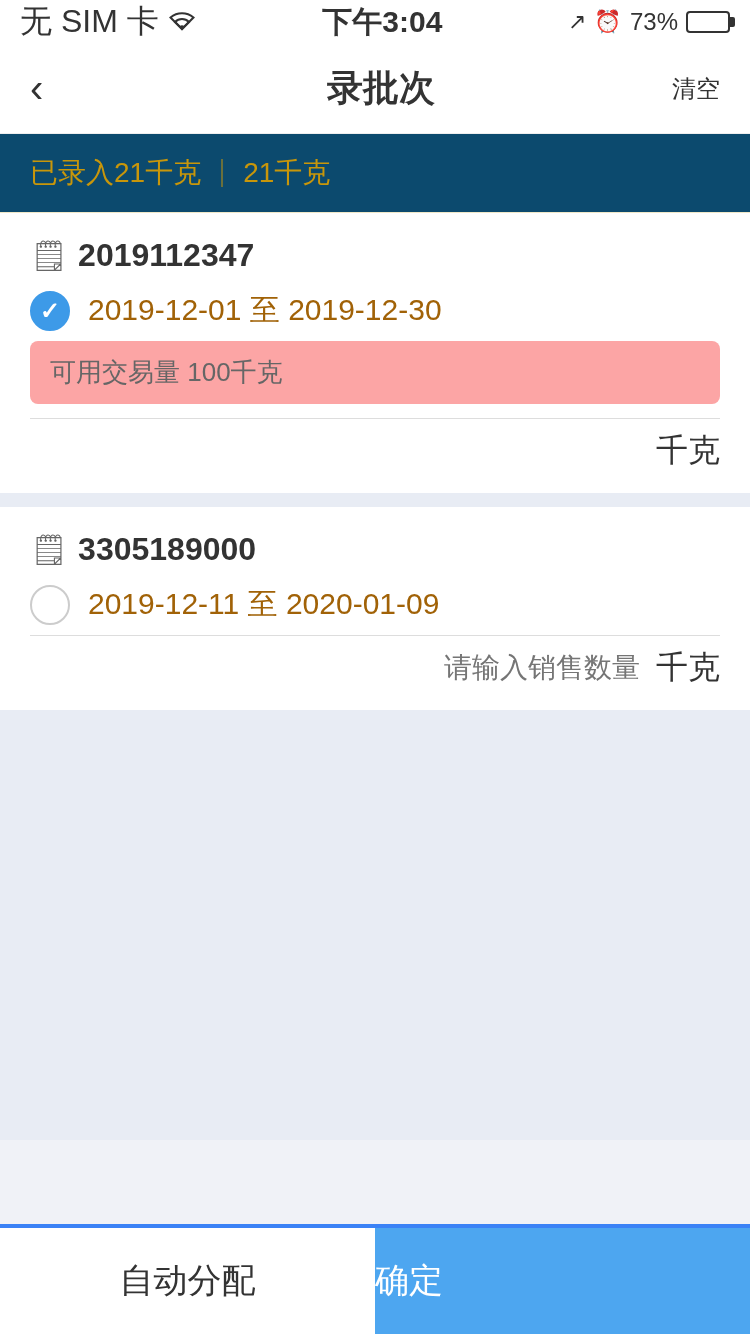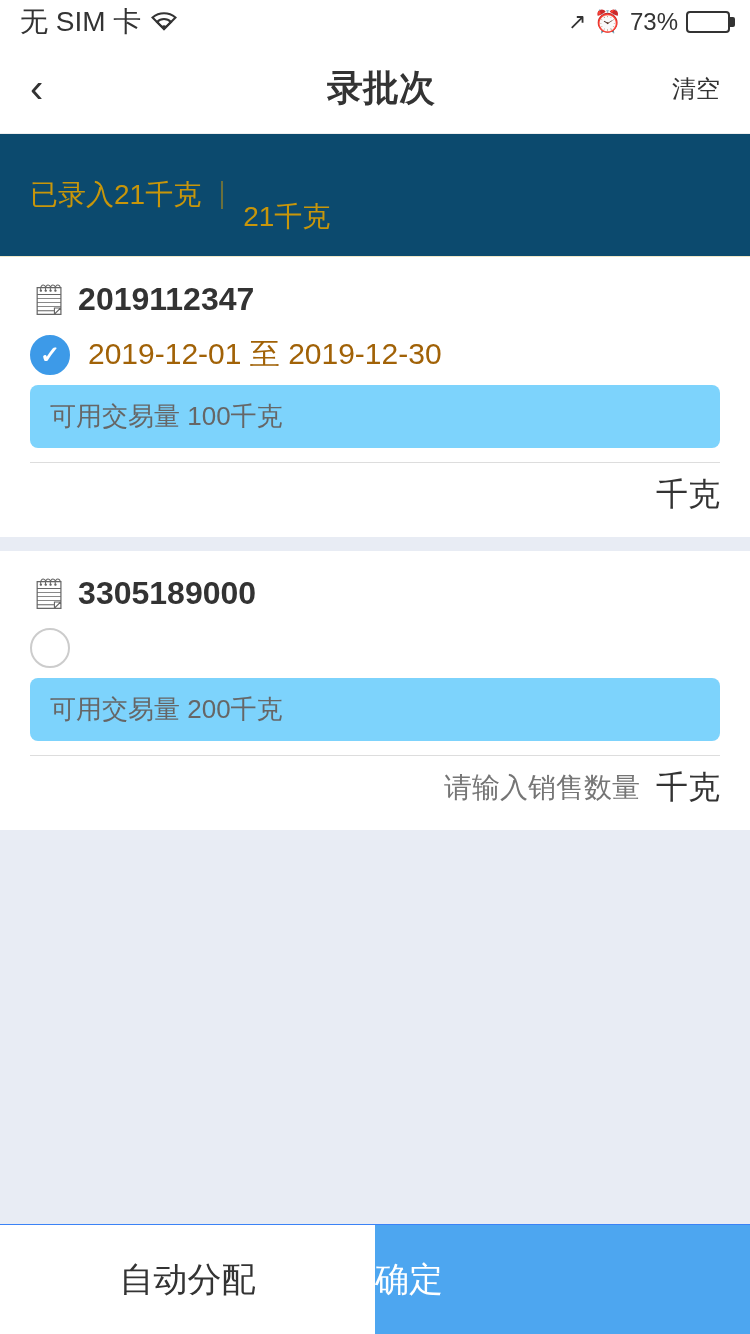--- a/index.html
+++ b/index.html
@@ -22,21 +22,21 @@
       align-items: center;
       justify-content: space-between;
       padding: 0 20px;
       font-size: 26px;
       font-weight: 500;
     }
     .status-left {
       display: flex;
       align-items: center;
       gap: 8px;
-      font-size: 28px;
+      font-size: 32px;
     }
     .status-center {
       font-size: 30px;
       font-weight: 600;
     }
     .status-right {
       display: flex;
       align-items: center;
       gap: 8px;
       font-size: 24px;
@@ -113,21 +113,20 @@
     .summary-divider {
       width: 2px;
       height: 28px;
       background: #c8960a;
       opacity: 0.5;
     }
     .summary-total {
       font-size: 28px;
       color: #c8960a;
       font-weight: 500;
-      margin-top: 44px;
     }
 
     
     .batch-card {
       background: #fff;
       margin-bottom: 0;
     }
 
     .batch-header {
       padding: 24px 30px 10px 30px;
@@ -171,21 +170,21 @@
       font-size: 24px;
       font-weight: bold;
     }
     .batch-date {
       font-size: 30px;
       color: #a16207;
     }
 
     .batch-available {
       margin: 0 30px 14px 30px;
-      background: #7dd3fc;
+      background: #fca5a5;
       border-radius: 8px;
       padding: 14px 20px;
       font-size: 26px;
       color: #666;
     }
 
     .batch-quantity-row {
       display: flex;
       align-items: center;
       justify-content: flex-end;
@@ -232,21 +231,21 @@
       min-height: 430px;
     }
 
     
     .footer {
       width: 750px;
       height: 110px;
       background: #fff;
       display: flex;
       align-items: center;
-      border-top: 1px solid #3b82f6;
+      border-top: 4px solid #3b82f6;
       position: fixed;
       bottom: 0;
       left: 0;
     }
     .footer-auto {
       flex: 1;
       height: 100%;
       display: flex;
       align-items: center;
       justify-content: center;
@@ -275,20 +274,21 @@
 
 <div class="status-bar">
   <div class="status-left">
     <span>无 SIM 卡</span>
     <svg width="30" height="22" viewBox="0 0 30 22" fill="none">
       <path d="M15 18l2.5-2.5a3.5 3.5 0 00-5 0L15 18z" fill="#333"></path>
       <path d="M15 18L8 11a9.9 9.9 0 0114 0L15 18z" fill="none" stroke="#333" stroke-width="2"></path>
       <path d="M15 18L3.5 6.5A18 18 0 0126.5 6.5L15 18z" fill="none" stroke="#333" stroke-width="2"></path>
     </svg>
   </div>
+  <div class="status-center">下午3:04</div>
   <div class="status-right">
     <span style="font-size:22px;">↗</span>
     <span style="font-size:22px;">⏰</span>
     <span>73%</span>
     <span class="battery-icon">
       <span class="battery-fill"></span>
     </span>
   </div>
 </div>
 
@@ -327,22 +327,22 @@
   <div class="card-separator"></div>
 
   <div class="batch-card">
     <div class="batch-header">
       <span class="batch-icon">🗒</span>
       <span class="batch-id">3305189000</span>
     </div>
     <div class="batch-date-row">
       <div class="radio-circle">
       </div>
-    </div>
-    <div class="batch-available">可用交易量 200千克</div>
+      <span class="batch-date">2019-12-11 至 2020-01-09</span>
+    </div>
     <div class="quantity-underline"></div>
     <div class="batch-quantity-row">
       <input class="quantity-input placeholder" type="text" placeholder="请输入销售数量" style="">
       <span class="quantity-unit">千克</span>
     </div>
   </div>
 
   <div class="bottom-space"></div>
 
 </div>

